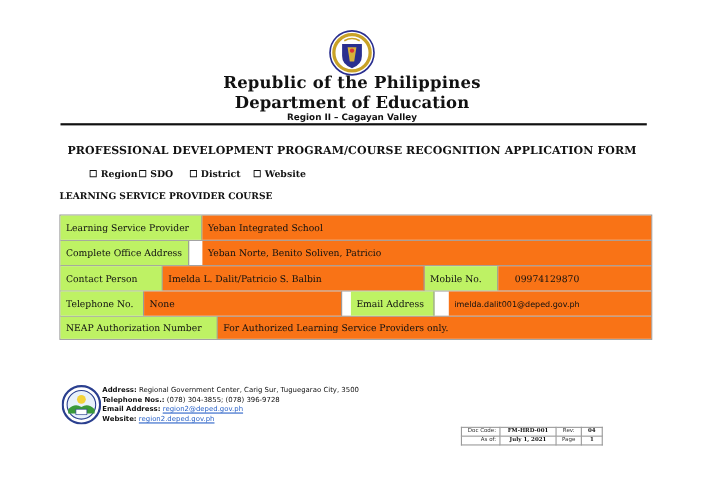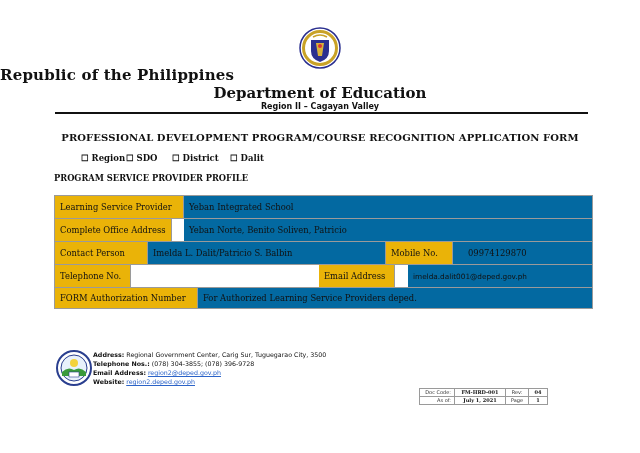--- a/index.html
+++ b/index.html
@@ -1,32 +1,32 @@
 <!DOCTYPE html>
 <html><head>
 <meta charset="utf-8">
 <style>
   html, body { margin:0; padding:0; }
   body { width:640px; height:453px; background:#ffffff; position:relative; overflow:hidden; font-family:"DejaVu Serif", serif; color:#111; }
   .abs { position:absolute; }
   .seal { left:299px; top:27px; width:42px; height:42px; }
-  .title1 { left:0; width:640px; top:66px; font-family:"DejaVu Serif", serif; font-weight:bold; font-size:15px; letter-spacing:0.2px; }
+  .title1 { left:0; width:640px; top:66px; text-align:center; font-family:"DejaVu Serif", serif; font-weight:bold; font-size:15px; letter-spacing:0.2px; }
   .title2 { left:0; width:640px; top:84px; text-align:center; font-family:"DejaVu Serif", serif; font-weight:bold; font-size:15px; }
   .region { left:0; width:640px; top:102px; text-align:center; font-family:"DejaVu Sans", sans-serif; font-weight:bold; font-size:8px; }
   .hrule { left:55px; top:112px; width:533px; height:2px; background:#111; }
   .formtitle { left:0; width:640px; top:132px; text-align:center; font-family:"DejaVu Serif", serif; font-weight:bold; font-size:10px; letter-spacing:0.1px; }
   .checks { left:60px; top:153px; font-family:"DejaVu Serif", serif; font-weight:bold; font-size:8.5px; }
   .checks span.item { position:absolute; white-space:nowrap; }
   .sectionhead { left:54px; top:173px; font-family:"DejaVu Serif", serif; font-weight:bold; font-size:8.3px; }
   .table { left:54px; top:195px; width:539px; height:114px; border:1px solid #9a9a9a; box-sizing:border-box; }
   .row { position:absolute; left:0; width:537px; border-bottom:1px solid #9a9a9a; box-sizing:border-box; }
   .row.last { border-bottom:none; }
   .cell { position:absolute; top:0; bottom:0; box-sizing:border-box; padding-left:5px; display:flex; align-items:center; font-size:8.4px; white-space:nowrap; border-right:1px solid #9a9a9a; }
-  .cell.lbl { background:#eab308; }
-  .cell.val { background:#0369a1; }
+  .cell.lbl { background:#bef264; }
+  .cell.val { background:#f97316; }
   .cell.end { border-right:none; }
   .cell.sans { font-family:"DejaVu Sans", sans-serif; font-size:7.3px; }
   .footlogo { left:56px; top:350px; width:36px; height:36px; }
   .footer { left:93px; top:350px; font-family:"DejaVu Sans", sans-serif; font-size:6.3px; line-height:9px; }
   .footer b { font-weight:bold; }
   .footer a { color:#2b63c8; text-decoration:underline; }
   .doccode { left:419px; top:388px; border-collapse:collapse; font-size:5px; }
   .doccode td { border:1px solid #9a9a9a; padding:0 3px; height:7px; line-height:7px; }
   .doccode td.k { text-align:right; color:#333; font-family:"DejaVu Sans", sans-serif; }
   .doccode td.v { font-weight:bold; font-family:"DejaVu Serif", serif; text-align:center; }
@@ -49,48 +49,49 @@
 <div class="abs title2">Department of Education</div>
 <div class="abs region">Region II – Cagayan Valley</div>
 <div class="abs hrule"></div>
 
 <div class="abs formtitle">PROFESSIONAL DEVELOPMENT PROGRAM/COURSE RECOGNITION APPLICATION FORM</div>
 
 <div class="abs checks">
   <span class="item" style="left:0;padding-left:21px;"><span>☐</span> <span>Region</span></span>
   <span class="item" style="left:66px;"><span>☐</span> <span>SDO</span></span>
   <span class="item" style="left:112px;"><span>☐</span> <span>District</span></span>
-  <span class="item" style="left:170px;"><span>☐</span> <span>Dalit</span></span>
+  <span class="item" style="left:170px;"><span>☐</span> <span>Website</span></span>
 </div>
 
-<div class="abs sectionhead">PROGRAM SERVICE PROVIDER PROFILE</div>
+<div class="abs sectionhead">LEARNING SERVICE PROVIDER COURSE</div>
 
 <div class="abs table">
   <div class="row" style="top:0; height:23px;">
     <div class="cell lbl" style="left:0; width:129px;">Learning Service Provider</div>
     <div class="cell val end" style="left:129px; right:0;">Yeban Integrated School</div>
   </div>
   <div class="row" style="top:23px; height:23px;">
     <div class="cell lbl" style="left:0; width:117px;">Complete Office Address</div>
     <div class="cell val end" style="left:129px; right:0;">Yeban Norte, Benito Soliven, Patricio</div>
   </div>
   <div class="row" style="top:46px; height:23px;">
     <div class="cell lbl" style="left:0; width:93px;">Contact Person</div>
     <div class="cell lbl" style="left:331px; width:67px;">Mobile  No.</div>
     <div class="cell val" style="left:93px; width:238px;">Imelda L. Dalit/Patricio S. Balbin</div>
     <div class="cell val end" style="left:398px; right:0;padding-left:15px;">09974129870</div>
   </div>
   <div class="row" style="top:69px; height:23px;">
     <div class="cell lbl" style="left:0; width:76px;">Telephone No.</div>
+    <div class="cell val" style="left:76px; width:180px;">None</div>
     <div class="cell lbl" style="left:264px; width:76px;">Email Address</div>
     <div class="cell val end sans" style="left:332px; right:0;margin-left:21px;">imelda.dalit001@deped.gov.ph</div>
   </div>
   <div class="row last" style="top:92px; height:20px;">
-    <div class="cell lbl" style="left:0; width:143px;">FORM Authorization Number</div>
-    <div class="cell val end" style="left:143px; right:0;">For Authorized Learning Service Providers deped.</div>
+    <div class="cell lbl" style="left:0; width:143px;">NEAP Authorization Number</div>
+    <div class="cell val end" style="left:143px; right:0;">For Authorized Learning Service Providers only.</div>
   </div>
 </div>
 
 <div class="abs footlogo">
   <svg width="36" height="36" viewBox="0 0 36 36">
     <circle cx="18" cy="18" r="17" fill="#ffffff" stroke="#2a3f8f" stroke-width="2"></circle>
     <circle cx="18" cy="18" r="13" fill="#e8f1fb" stroke="#2a3f8f" stroke-width="1"></circle>
     <circle cx="18" cy="13" r="4" fill="#f3d23a"></circle>
     <path d="M6 22 Q12 16 18 20 Q24 16 30 22 L30 26 L6 26 Z" fill="#3a9a3a"></path>
     <rect x="13" y="22" width="10" height="5" fill="#ffffff" stroke="#2a3f8f" stroke-width="0.6"></rect>

